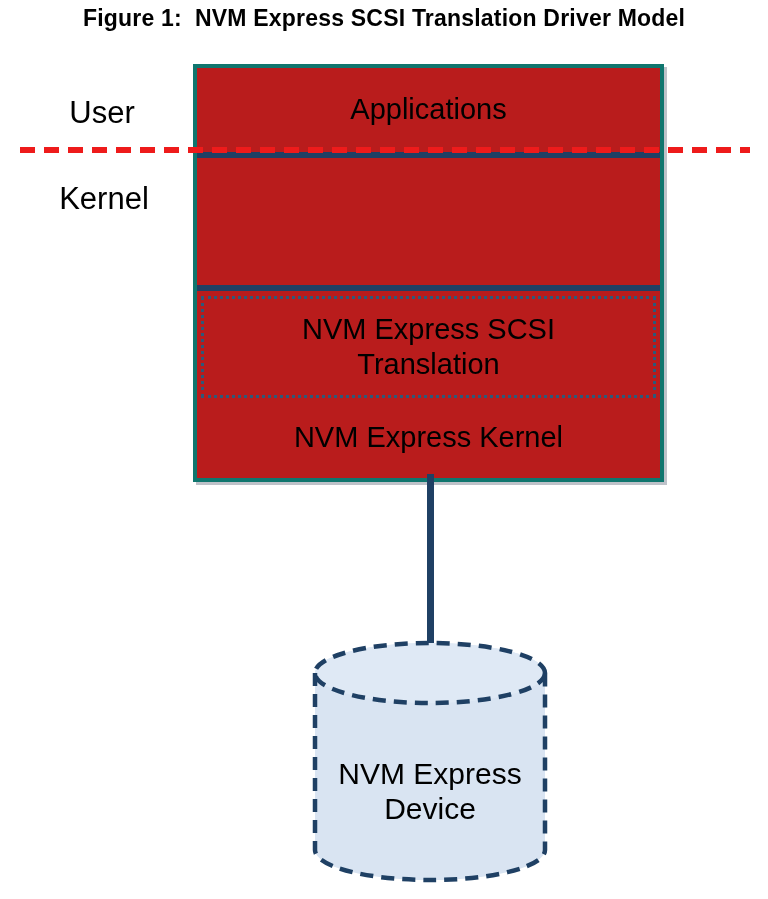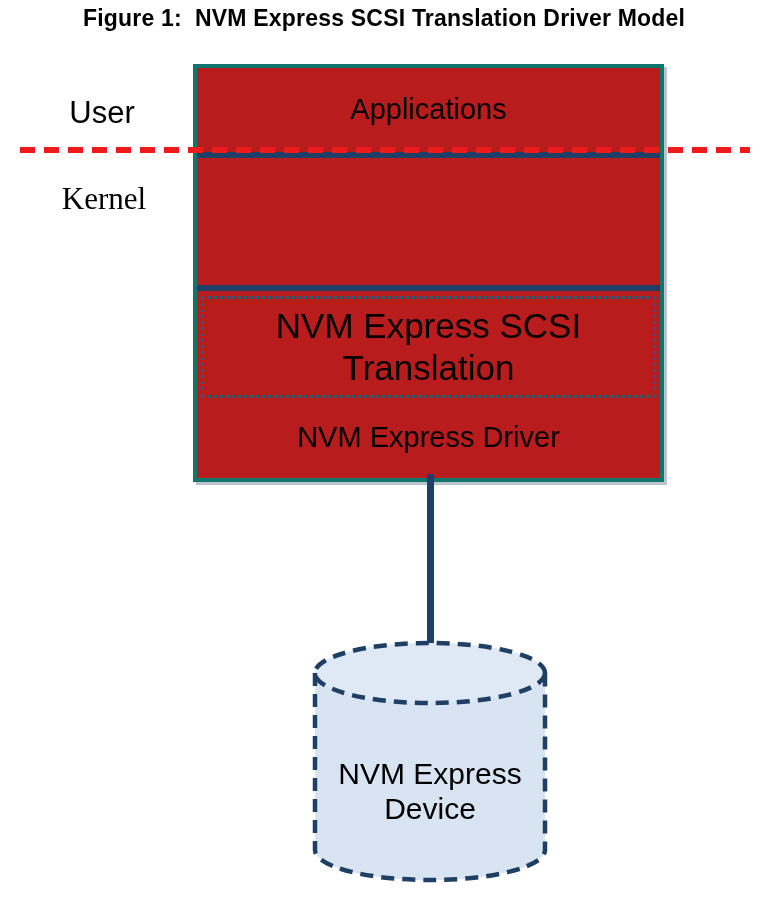--- a/index.html
+++ b/index.html
@@ -21,33 +21,33 @@
        font-size:29px;line-height:1.15;text-align:center;}
   .sec-apps{top:0;height:84px;}
   .sec-os{top:90px;height:127px;}
   .sec-driver{top:330px;height:80px;}
   .divider{position:absolute;left:0;width:100%;height:6px;background:#1f4064;}
   .div1{top:84px;}
   .div2{top:217px;}
   .dotted-box{
     position:absolute;left:4px;right:4px;top:228px;height:96px;
     border:3px dotted #2e5979;display:flex;align-items:center;justify-content:center;
-    font-size:35px;line-height:1.2;text-align:center;
+    font-size:29px;line-height:1.2;text-align:center;
   }
   .dotted-box .wrap{width:330px;}
   .red-dashed{
     position:absolute;left:20px;top:147px;width:730px;height:6px;
     background:repeating-linear-gradient(to right,#ee1b1b 0 15px,transparent 15px 24px);
   }
   .side-label{
     position:absolute;background:#ffffff;display:flex;align-items:center;justify-content:center;
     font-size:31px;color:#000;
   }
   .label-user{left:52px;top:86px;width:100px;height:54px;}
-  .label-kernel{left:46px;top:170px;width:116px;height:58px;font-family:Liberation Serif, serif;}
+  .label-kernel{left:46px;top:170px;width:116px;height:58px;}
   .connector{position:absolute;left:427px;top:474px;width:7px;height:172px;background:#1f4064;}
   .cylinder-svg{position:absolute;left:310px;top:636px;width:240px;height:250px;}
   .device-label{
     position:absolute;left:320px;top:740px;width:220px;text-align:center;
     font-size:30px;line-height:1.15;color:#000;margin-top:17px;
   }
 </style>
 </head>
 <body>
 
@@ -58,21 +58,21 @@
   <div class="main-box">
     <div class="sec sec-apps">
       <span>Applications</span>
     </div>
     <div class="divider div1"></div>
     <div class="divider div2"></div>
     <div class="dotted-box">
       <div class="wrap">NVM Express SCSI Translation</div>
     </div>
     <div class="sec sec-driver">
-      <span>NVM Express Driver</span>
+      <span>NVM Express Kernel</span>
     </div>
   </div>
 
   <div class="red-dashed"></div>
 
   <div class="side-label label-user">
     <span>User</span>
   </div>
   <div class="side-label label-kernel">
     <span>Kernel</span>

